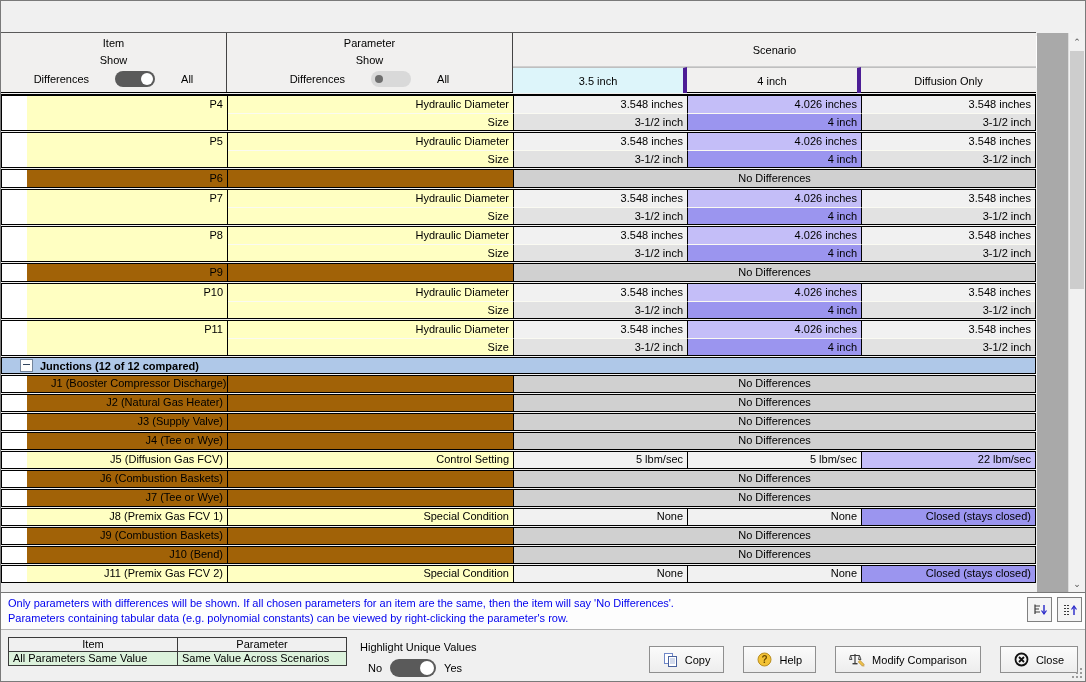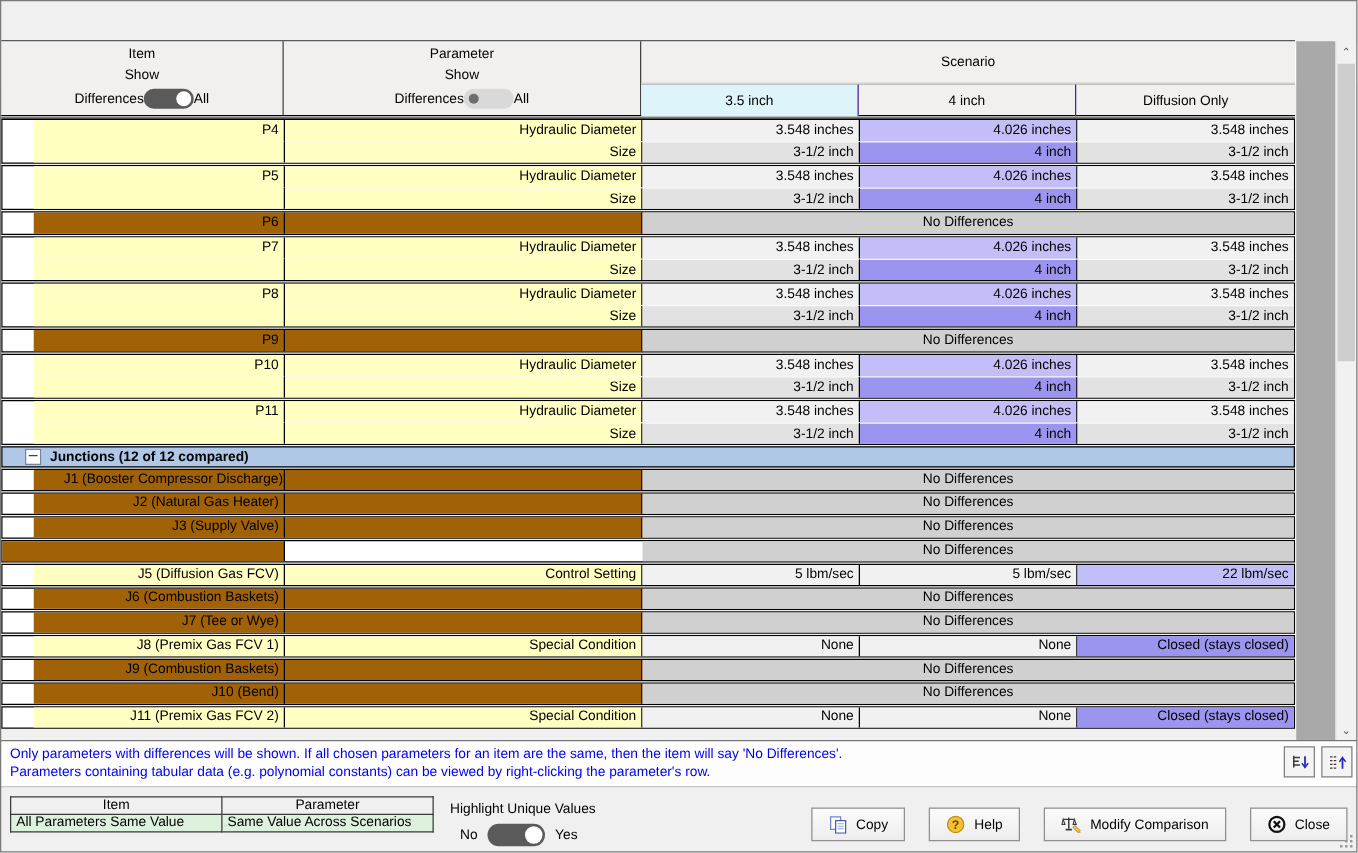--- a/index.html
+++ b/index.html
@@ -18,31 +18,31 @@
   .wc{width:45px;height:100%;display:flex;align-items:center;justify-content:center;font-size:12px;color:#222;}
 
   
   .hdr{position:absolute;top:32px;left:1px;width:1035px;height:63px;background:#F1F0EF;
        border-top:1px solid #5a5a5a;border-bottom:3px double #000;box-sizing:border-box;}
   .hdr-col{position:absolute;top:0;height:100%;box-sizing:border-box;}
   .hdr-col.item{left:0;width:226px;border-right:1px solid #444;}
   .hdr-col.param{left:226px;width:286px;border-right:1px solid #444;}
   .hdr-col.scn{left:512px;width:523px;}
   .hdr-line{text-align:center;font-size:11px;line-height:14px;margin-top:3px;}
-  .toggle-row{display:flex;align-items:center;justify-content:center;gap:0;margin-top:4px;font-size:11px;}
+  .toggle-row{display:flex;align-items:center;justify-content:center;gap:26px;margin-top:4px;font-size:11px;}
   .switch{width:40px;height:16px;border-radius:9px;position:relative;display:inline-block;}
   .switch.on{background:#5a5a5a;}
   .switch.on::after{content:'';position:absolute;right:2px;top:2px;width:12px;height:12px;border-radius:50%;background:#fff;}
   .switch.off{background:#d9d9d9;}
   .switch.off::after{content:'';position:absolute;left:4px;top:4px;width:8px;height:8px;border-radius:50%;background:#6e6e6e;}
   .switch.big{width:46px;height:18px;}
   .switch.big.on::after{width:14px;height:14px;}
   .scn-title{height:33px;display:flex;align-items:center;justify-content:center;font-size:11px;border-bottom:1px solid #cfcfcf;}
   .scn-cells{display:grid;grid-template-columns:174px 174px 175px;height:26px;}
-  .scn-cell{display:flex;align-items:center;justify-content:center;font-size:11px;border-right:1px solid #4c1d95;box-sizing:border-box;border-top:1px solid #bfbfbf;}
+  .scn-cell{display:flex;align-items:center;justify-content:center;font-size:11px;border-right:4px solid #4c1d95;box-sizing:border-box;border-top:1px solid #bfbfbf;}
   .scn-cell:last-child{border-right:none;}
   .scn-cell.active{background:#DDF5FA;}
 
   
   .grid-body{position:absolute;top:95px;left:1px;width:1035px;}
   .group{border:1px solid #000;margin-bottom:1px;background:#fff;box-sizing:border-box;width:1035px;}
   .g-row{display:grid;grid-template-columns:226px 286px 174px 174px 173px;height:17px;}
   .g-row.h16{height:16px;}
   .c{font-size:11px;line-height:16px;padding:0 4px;text-align:right;overflow:hidden;white-space:nowrap;box-sizing:border-box;}
   .h16 .c{line-height:15px;}
@@ -282,20 +282,21 @@
       </div>
       <div class="group">
         <div class="g-row h16 nd-row">
           <div class="c c-item">J3 (Supply Valve)</div>
           <div class="c c-param"></div>
           <div class="c nd-span">No Differences</div>
         </div>
       </div>
       <div class="group">
         <div class="g-row h16 nd-row">
+          <div class="c c-item">J4 (Tee or Wye)</div>
           <div class="c c-param"></div>
           <div class="c nd-span">No Differences</div>
         </div>
       </div>
       <div class="group">
         <div class="g-row h16">
           <div class="c c-item bg-y">J5 (Diffusion Gas FCV)</div>
           <div class="c c-param bg-y">Control Setting</div>
           <div class="c c-val v-light vb">5 lbm/sec</div>
           <div class="c c-val v-light vb">5 lbm/sec</div>

